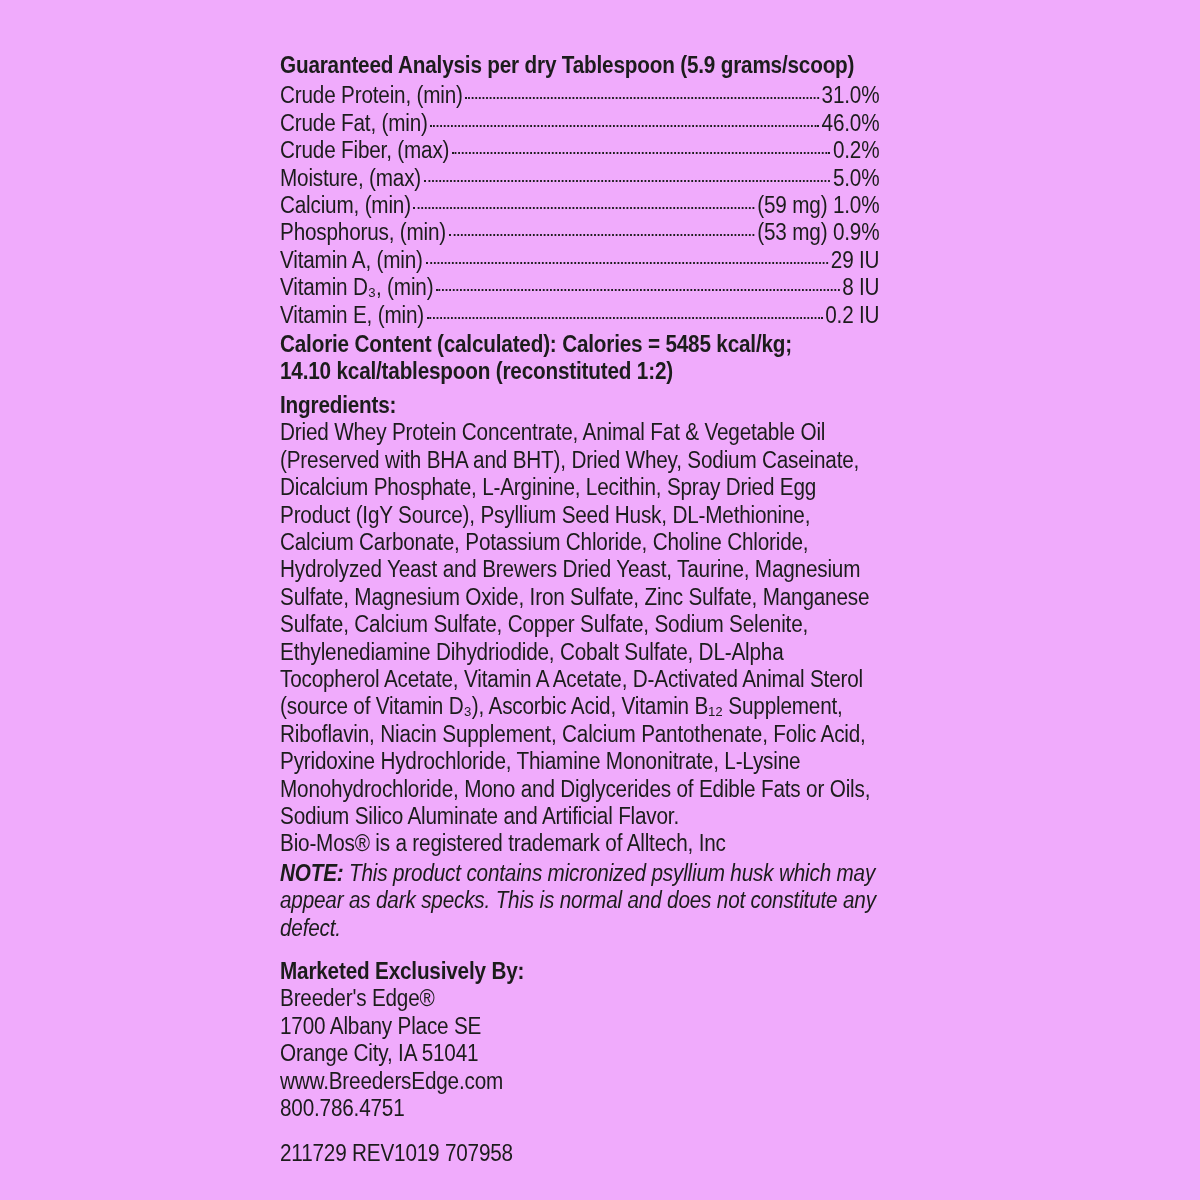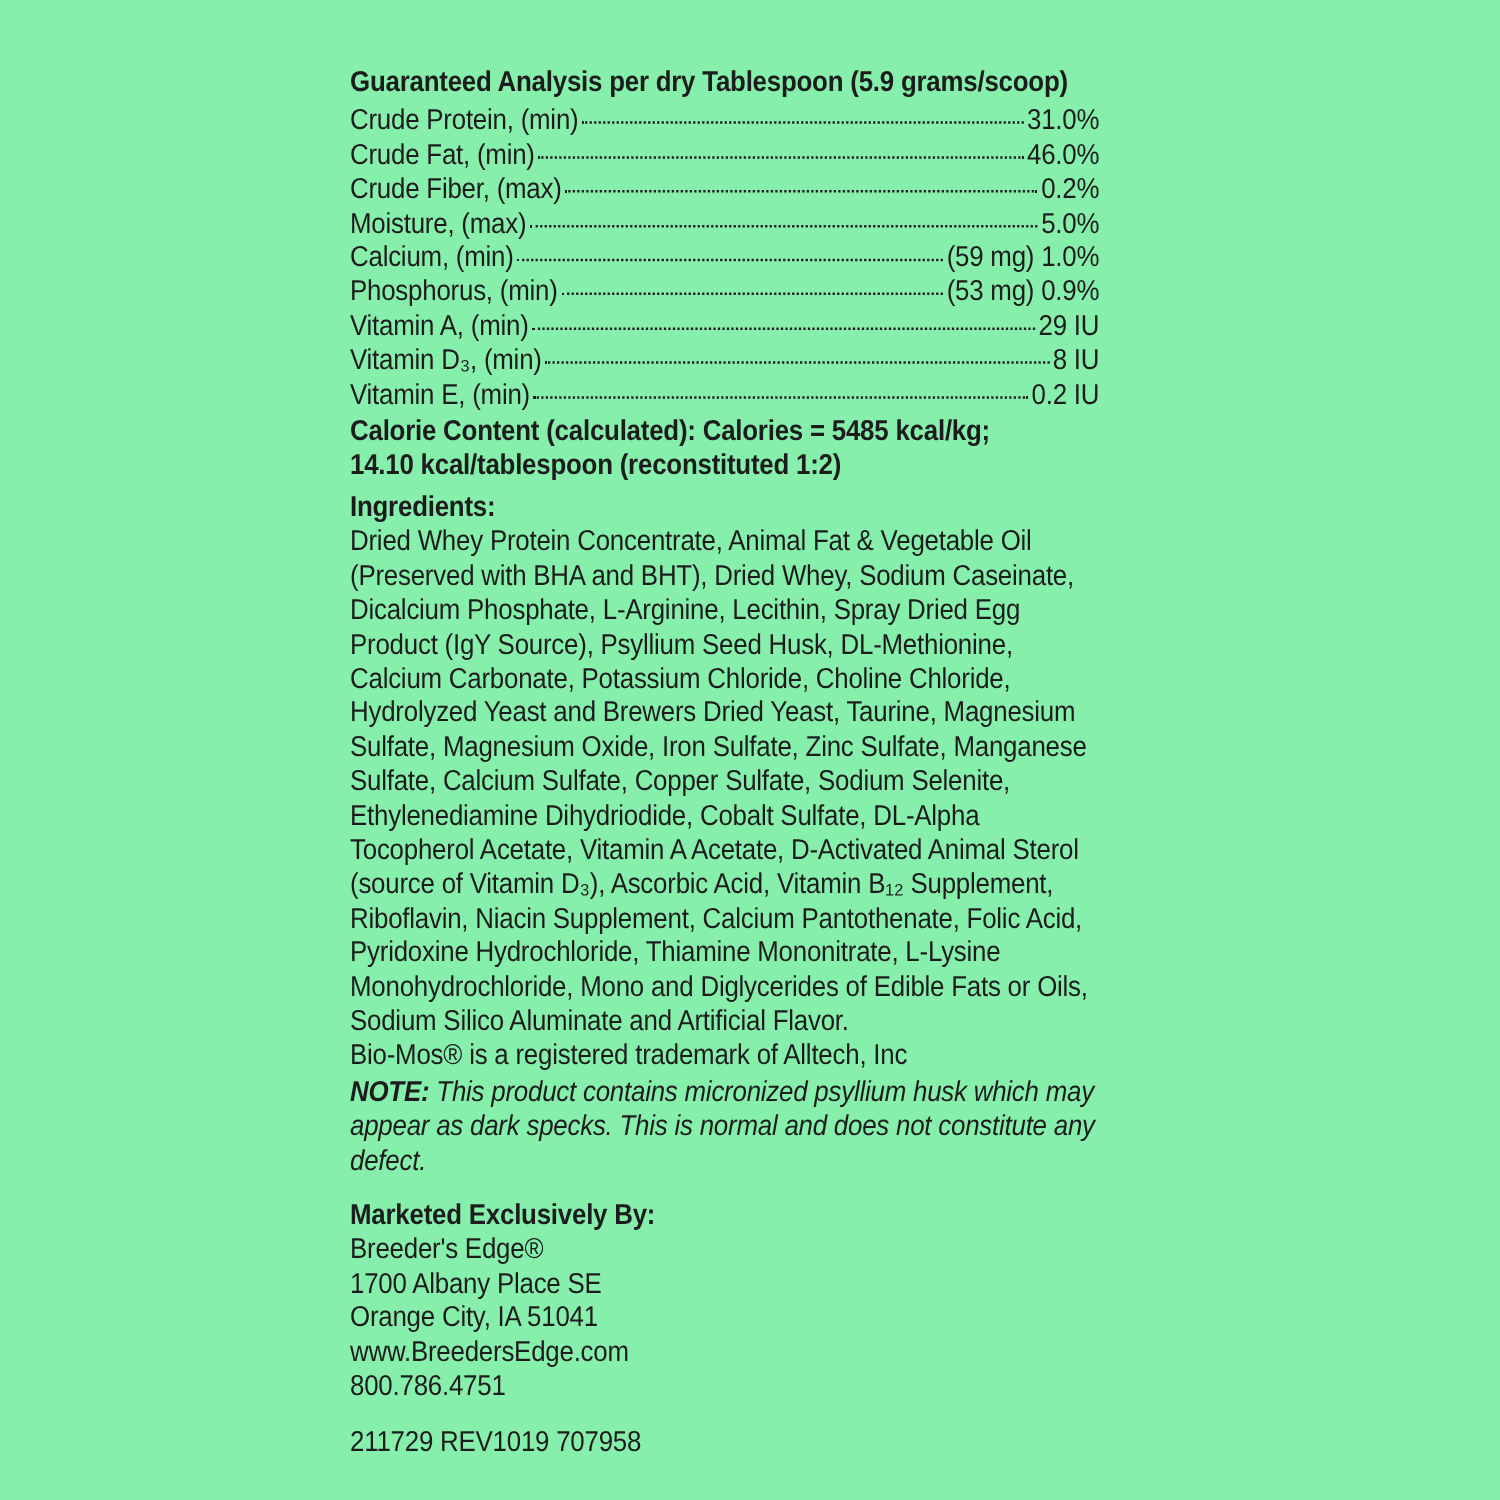--- a/index.html
+++ b/index.html
@@ -4,21 +4,21 @@
 <style>
   html, body {
     margin: 0;
     padding: 0;
     background: #ffffff;
   }
   .page {
     position: relative;
     width: 1200px;
     height: 1200px;
-    background: #86efac;
+    background: #f0abfc;
     overflow: hidden;
   }
   .label-content {
     position: absolute;
     left: 280px;
     top: 52px;
     width: 666px;
     transform: scaleX(0.9);
     transform-origin: top left;
     font-family: "Liberation Sans", "DejaVu Sans", sans-serif;

